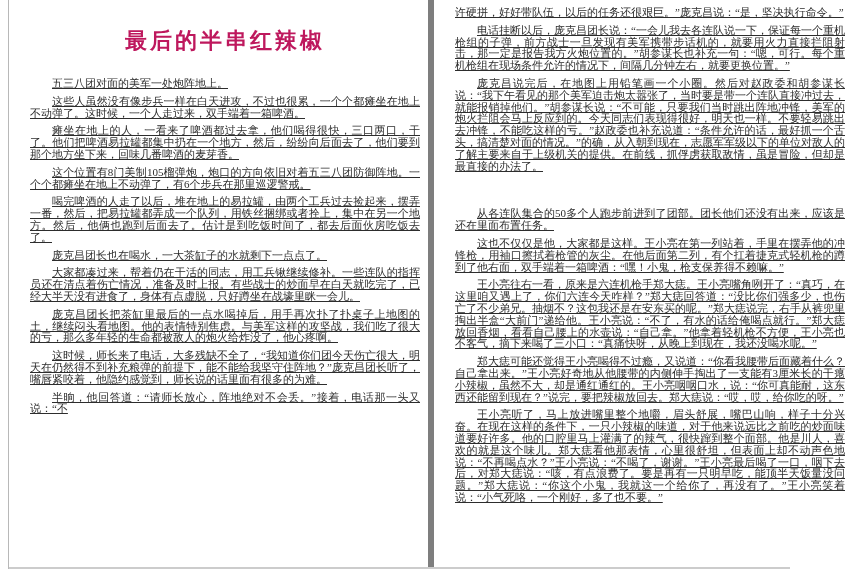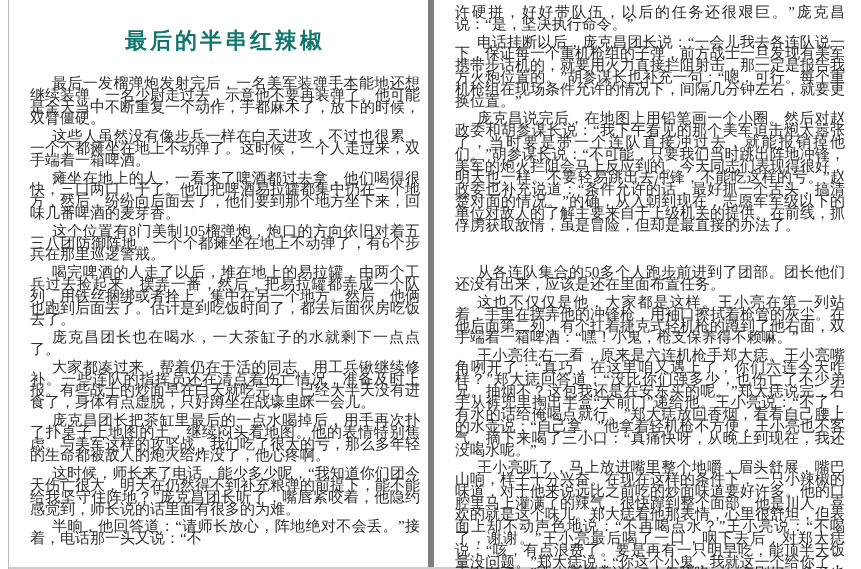--- a/index.html
+++ b/index.html
@@ -27,62 +27,64 @@
   }
   #left-col  { left:30px; }
   #right-col { left:455px; padding-top:7px; }
   .story-title {
     margin:28px 0 0 0;
     text-align:center;
     font-size:22px;
     line-height:26px;
     font-weight:700;
     letter-spacing:3px;
-    color:#0f766e;
+    color:#be185d;
   }
   .paras { margin-top:24px; }
   #right-col .paras { margin-top:0; }
   .para {
     margin:0 0 6px 0;
-    font-size:15px;
+    font-size:11px;
     line-height:11.8px;
     text-align:justify;
     text-indent:22px;
     color:#2d2d2d;
+    text-decoration:underline;
   }
   .para.no-indent { text-indent:0; }
   .section-break { height:30px; }
 </style>
 </head>
 <body>
 
 <div class="edge-left"></div>
 <div class="page-divider"></div>
 <div class="edge-bottom"></div>
 
 <div id="left-col" class="col">
   <h1 class="story-title">最后的半串红辣椒</h1>
   <div class="paras">
-      <p class="para">最后一发榴弹炮发射完后，一名美军装弹手本能地还想继续装弹，一名少尉走过去，示意他不要再装弹了。他可能是全天当中不断重复一个动作，手都麻木了，放下的时候，双臂僵硬。</p>
+      <p class="para">五三八团对面的美军一处炮阵地上。</p>
       <p class="para">这些人虽然没有像步兵一样在白天进攻，不过也很累，一个个都瘫坐在地上不动弹了。这时候，一个人走过来，双手端着一箱啤酒。</p>
       <p class="para">瘫坐在地上的人，一看来了啤酒都过去拿，他们喝得很快，三口两口，干了。他们把啤酒易拉罐都集中扔在一个地方，然后，纷纷向后面去了，他们要到那个地方坐下来，回味几番啤酒的麦芽香。</p>
       <p class="para">这个位置有8门美制105榴弹炮，炮口的方向依旧对着五三八团防御阵地。一个个都瘫坐在地上不动弹了，有6个步兵在那里巡逻警戒。</p>
       <p class="para">喝完啤酒的人走了以后，堆在地上的易拉罐，由两个工兵过去捡起来，摆弄一番，然后，把易拉罐都弄成一个队列，用铁丝捆绑或者拴上，集中在另一个地方。然后，他俩也跑到后面去了。估计是到吃饭时间了，都去后面伙房吃饭去了。</p>
       <p class="para">庞克昌团长也在喝水，一大茶缸子的水就剩下一点点了。</p>
       <p class="para">大家都凑过来，帮着仍在干活的同志，用工兵锹继续修补。一些连队的指挥员还在清点着伤亡情况，准备及时上报。有些战士的炒面早在白天就吃完了，已经大半天没有进食了，身体有点虚脱，只好蹲坐在战壕里眯一会儿。</p>
       <p class="para">庞克昌团长把茶缸里最后的一点水喝掉后，用手再次扑了扑桌子上地图的土，继续闷头看地图。他的表情特别焦虑。与美军这样的攻坚战，我们吃了很大的亏，那么多年轻的生命都被敌人的炮火给炸没了，他心疼啊。</p>
-      <p class="para">这时候，师长来了电话，能少多少呢，“我知道你们团今天伤亡很大，明天在仍然得不到补充粮弹的前提下，能不能给我坚守住阵地？”庞克昌团长听了，嘴唇紧咬着，他隐约感觉到，师长说的话里面有很多的为难。</p>
+      <p class="para">这时候，师长来了电话，大多残缺不全了，“我知道你们团今天伤亡很大，明天在仍然得不到补充粮弹的前提下，能不能给我坚守住阵地？”庞克昌团长听了，嘴唇紧咬着，他隐约感觉到，师长说的话里面有很多的为难。</p>
       <p class="para">半晌，他回答道：“请师长放心，阵地绝对不会丢。”接着，电话那一头又说：“不</p>
     </div>
 </div>
 
 <div id="right-col" class="col">
   <div class="paras">
       <p class="para no-indent">许硬拼，好好带队伍，以后的任务还很艰巨。”庞克昌说：“是，坚决执行命令。”</p>
       <p class="para">电话挂断以后，庞克昌团长说：“一会儿我去各连队说一下，保证每一个重机枪组的子弹，前方战士一旦发现有美军携带步话机的，就要用火力直接拦阻射击，那一定是报告我方火炮位置的。”胡参谋长也补充一句：“嗯，可行。每个重机枪组在现场条件允许的情况下，间隔几分钟左右，就要更换位置。”</p>
       <p class="para">庞克昌说完后，在地图上用铅笔画一个小圈。然后对赵政委和胡参谋长说：“我下午看见的那个美军迫击炮太嚣张了，当时要是带一个连队直接冲过去，就能报销掉他们。”胡参谋长说：“不可能，只要我们当时跳出阵地冲锋，美军的炮火拦阻会马上反应到的。今天同志们表现得很好，明天也一样。不要轻易跳出去冲锋，不能吃这样的亏。”赵政委也补充说道：“条件允许的话，最好抓一个舌头，搞清楚对面的情况。”的确，从入朝到现在，志愿军军级以下的单位对敌人的了解主要来自于上级机关的提供。在前线，抓俘虏获取敌情，虽是冒险，但却是最直接的办法了。</p>
       <div class="section-break"></div>
       <p class="para">从各连队集合的50多个人跑步前进到了团部。团长他们还没有出来，应该是还在里面布置任务。</p>
       <p class="para">这也不仅仅是他，大家都是这样。王小亮在第一列站着，手里在摆弄他的冲锋枪，用袖口擦拭着枪管的灰尘。在他后面第二列，有个扛着捷克式轻机枪的蹲到了他右面，双手端着一箱啤酒：“嘿！小鬼，枪支保养得不赖嘛。”</p>
       <p class="para">王小亮往右一看，原来是六连机枪手郑大痣。王小亮嘴角咧开了：“真巧，在这里咱又遇上了，你们六连今天咋样？”郑大痣回答道：“没比你们强多少，也伤亡了不少弟兄。抽烟不？这包我还是在安东买的呢。”郑大痣说完，右手从裤兜里掏出半盒“大前门”递给他。王小亮说：“不了，有水的话给俺喝点就行。”郑大痣放回香烟，看看自己腰上的水壶说：“自己拿。”他拿着轻机枪不方便，王小亮也不客气，摘下来喝了三小口：“真痛快呀，从晚上到现在，我还没喝水呢。”</p>
+      <p class="para">郑大痣可能还觉得王小亮喝得不过瘾，又说道：“你看我腰带后面藏着什么？自己拿出来。”王小亮好奇地从他腰带的内侧伸手掏出了一支能有3厘米长的干瘪小辣椒，虽然不大，却是通红通红的。王小亮咽咽口水，说：“你可真能耐，这东西还能留到现在？”说完，要把辣椒放回去。郑大痣说：“哎，哎，给你吃的呀。”</p>
       <p class="para">王小亮听了，马上放进嘴里整个地嚼，眉头舒展，嘴巴山响，样子十分兴奋。在现在这样的条件下，一只小辣椒的味道，对于他来说远比之前吃的炒面味道要好许多。他的口腔里马上灌满了的辣气，很快蹿到整个面部。他是川人，喜欢的就是这个味儿。郑大痣看他那表情，心里很舒坦，但表面上却不动声色地说：“不再喝点水？”王小亮说：“不喝了，谢谢。”王小亮最后喝了一口，咽下去后，对郑大痣说：“咳，有点浪费了。要是再有一只明早吃，能顶半天饭量没问题。”郑大痣说：“你这个小鬼，我就这一个给你了，再没有了。”王小亮笑着说：“小气死咯，一个刚好，多了也不要。”</p>
     </div>
 </div>
 
 </body></html>

